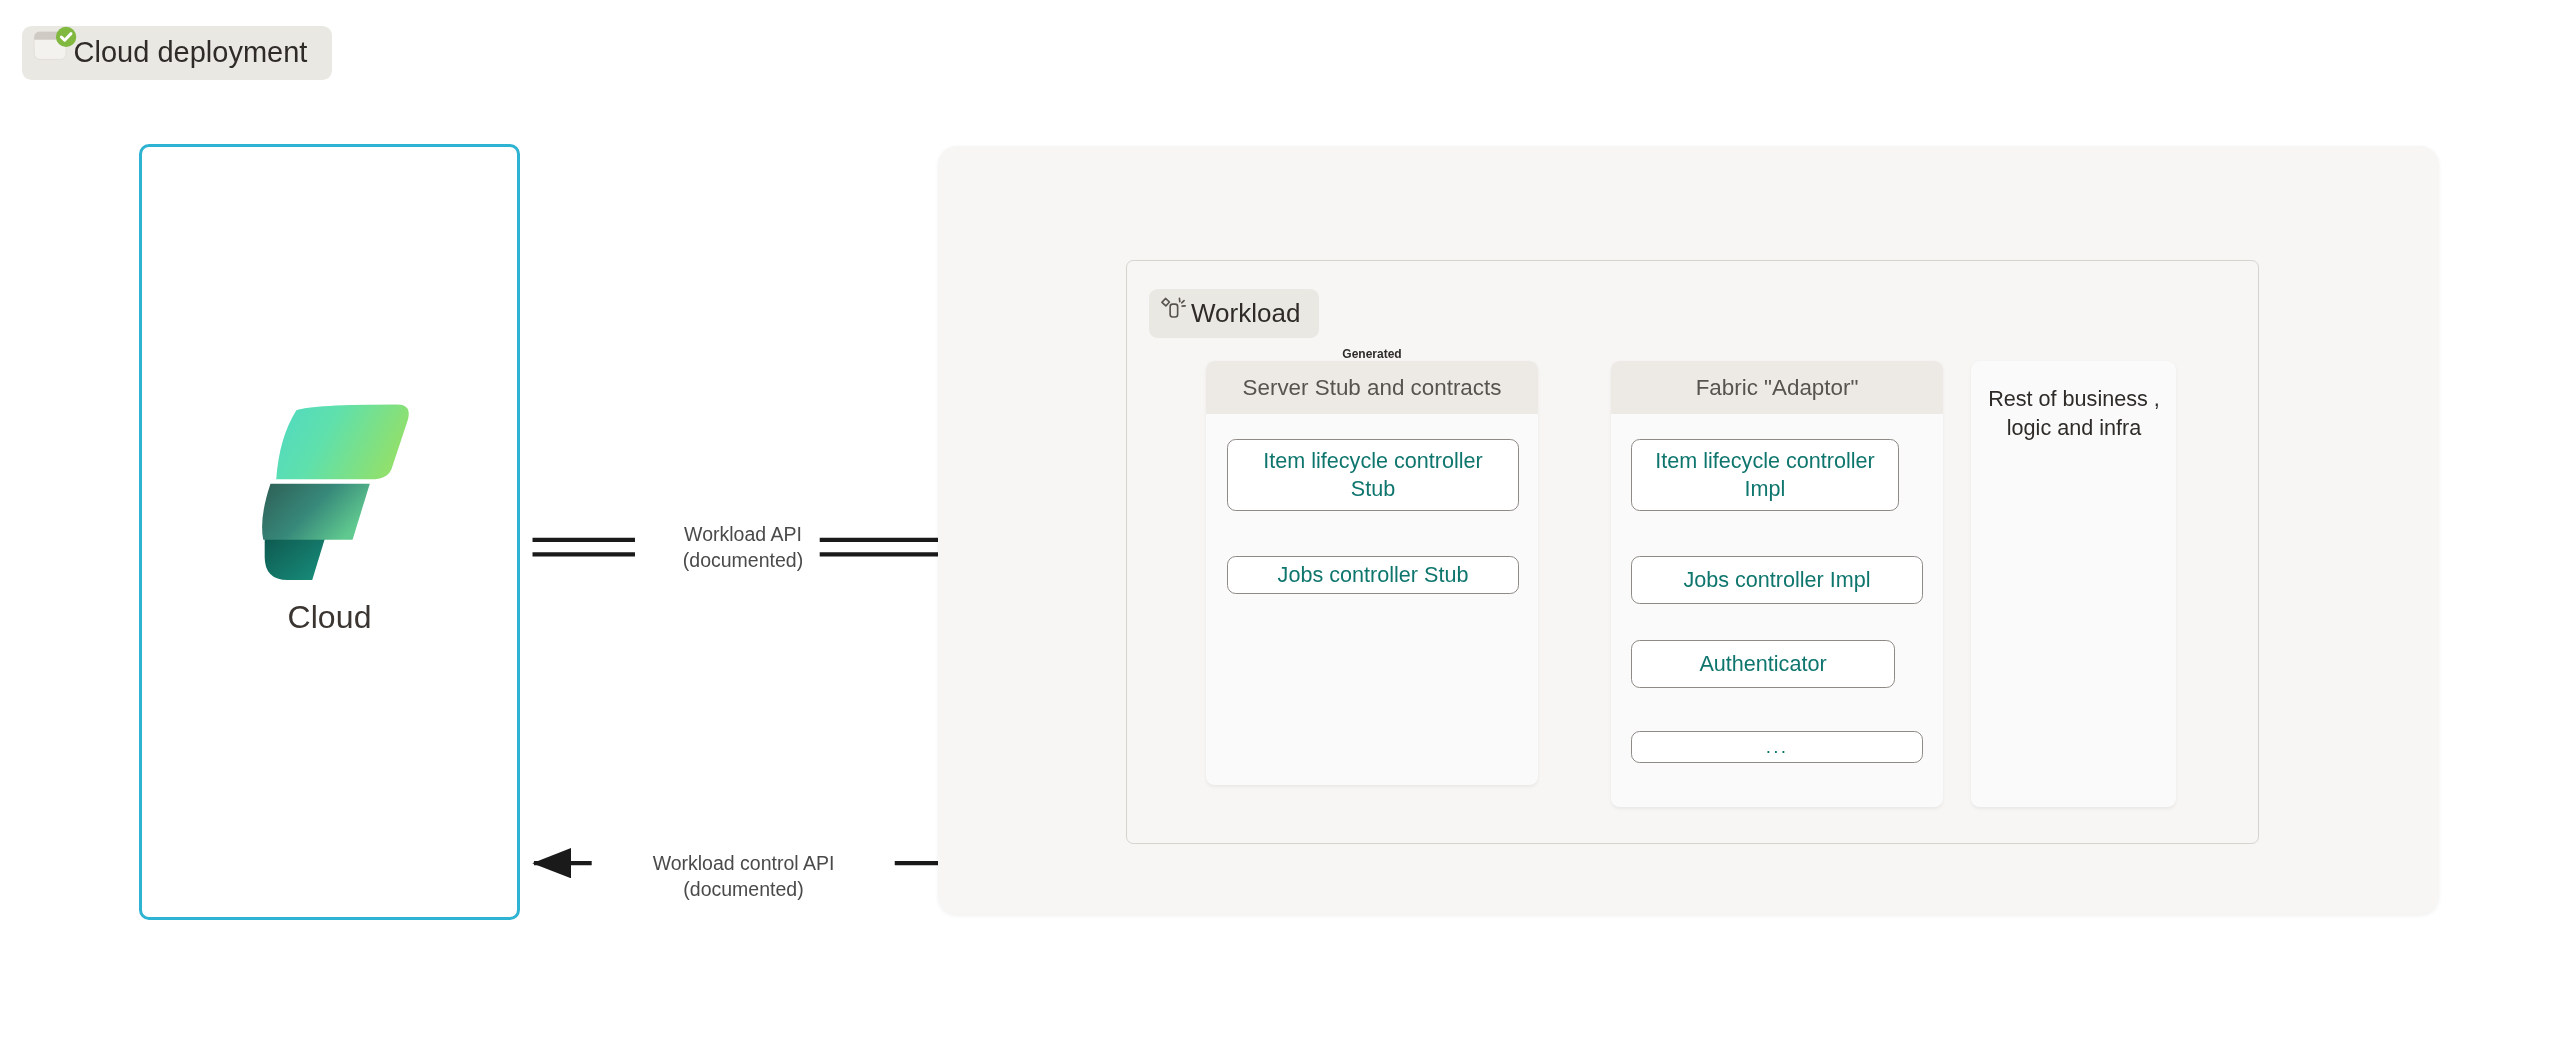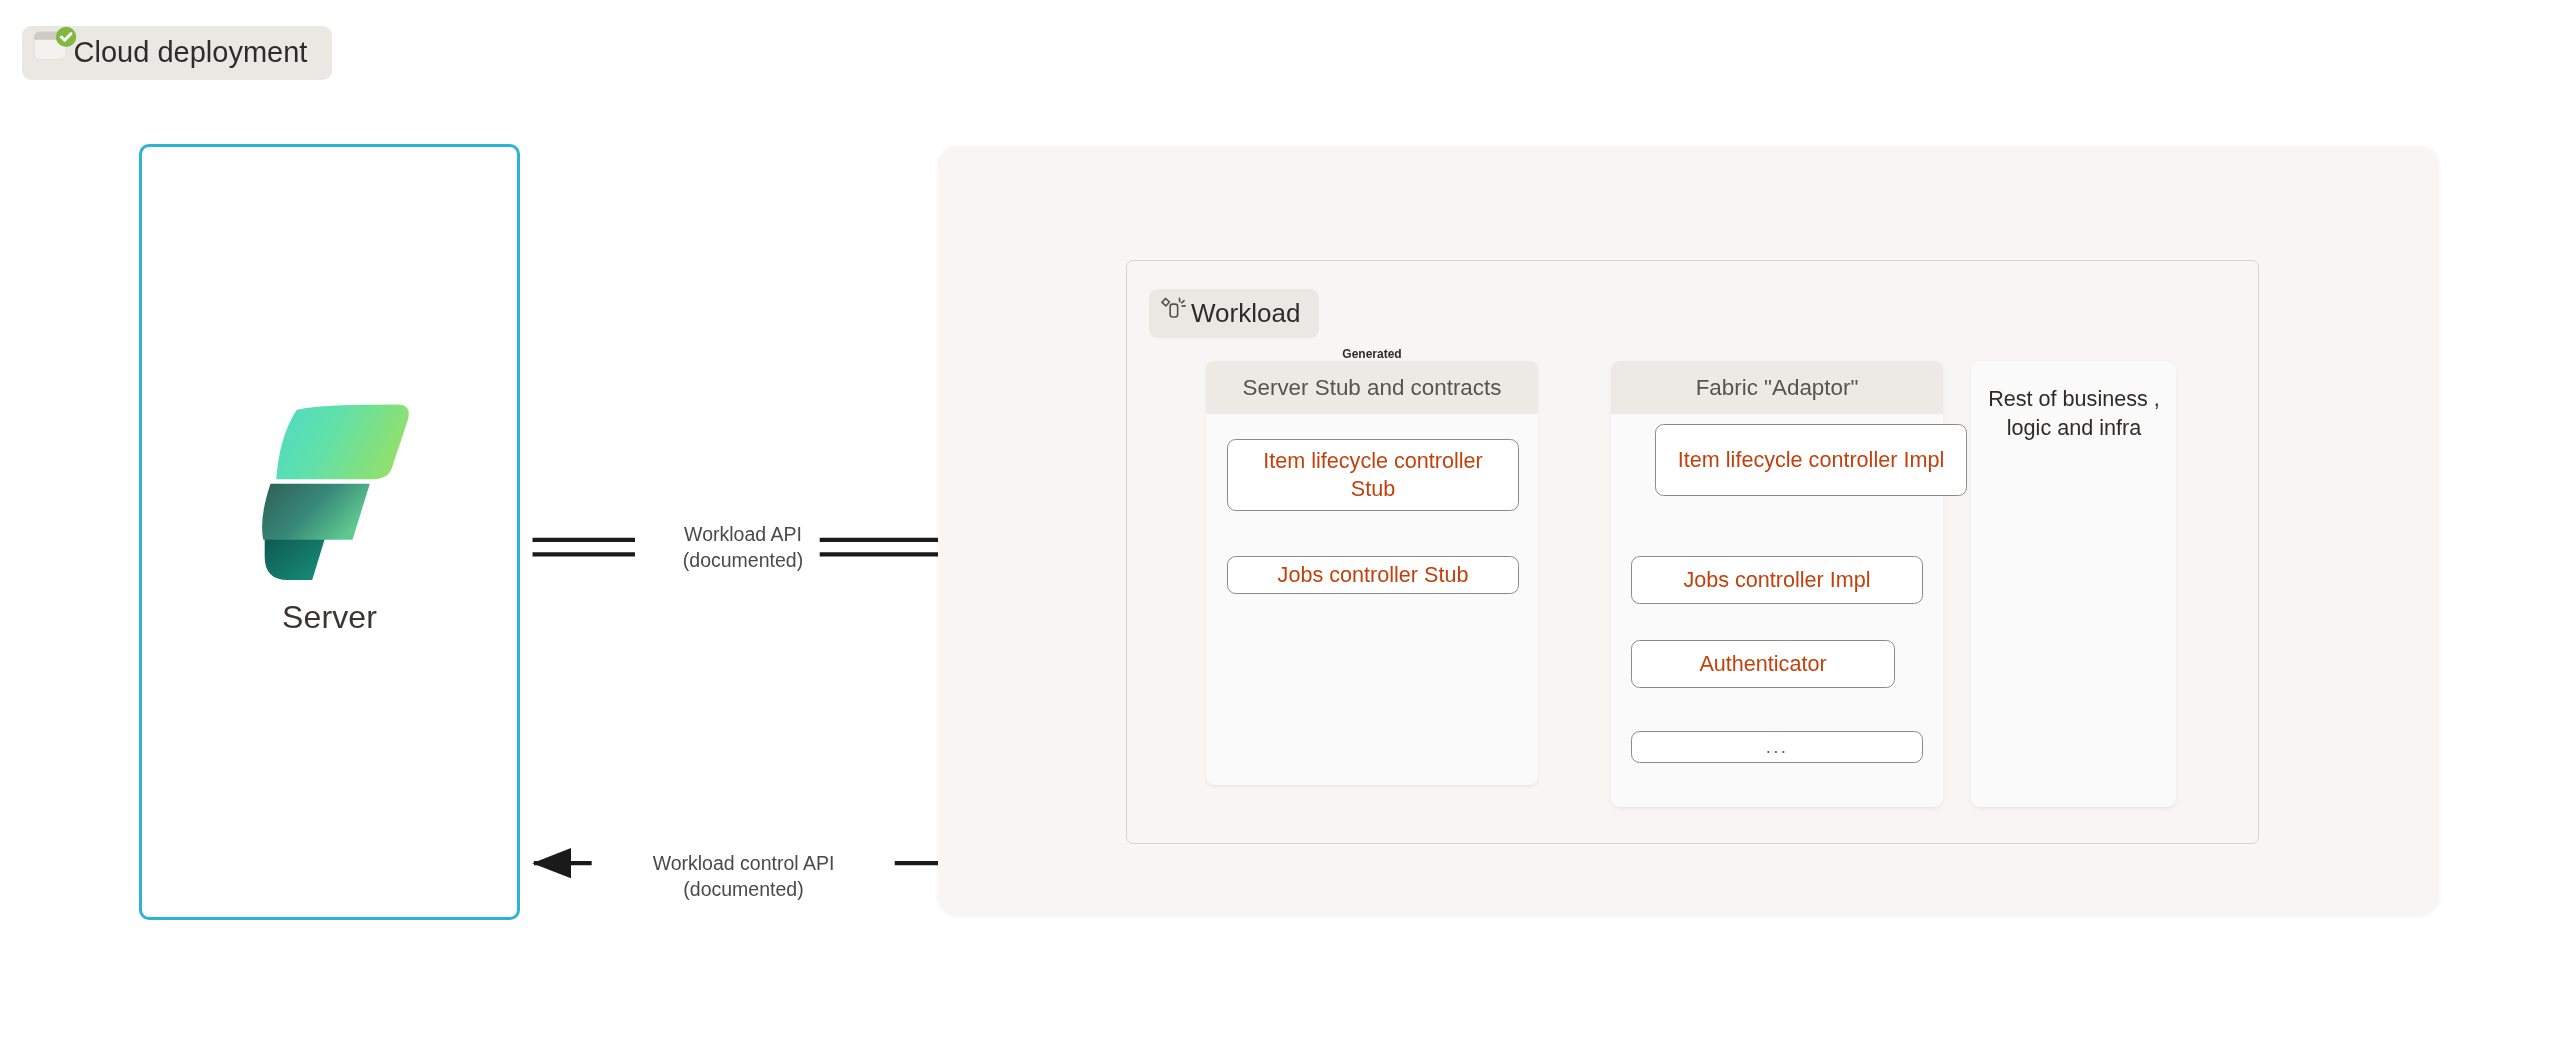--- a/index.html
+++ b/index.html
@@ -181,27 +181,27 @@
     position: absolute;
     background: #ffffff;
     border: 1.4px solid #8e8a85;
     border-radius: 8.7px;
     display: flex;
     align-items: center;
     justify-content: center;
     text-align: center;
     font-size: 21.6px;
     line-height: 1.32;
-    color: #c2410c;
+    color: #0f766e;
     box-sizing: border-box;
     padding: 0 14px;
   }
   #box-stub-item   { left: 1227px; top: 439px; width: 292px; height: 72px; }
   #box-stub-jobs   { left: 1227px; top: 556px; width: 292px; height: 38px; text-align: center; }
-  #box-impl-item   { left: 1631px; top: 424px; width: 312px; height: 72px; margin-left: 24px; }
+  #box-impl-item   { left: 1631px; top: 439px; width: 268px; height: 72px; }
   #box-impl-jobs   { left: 1631px; top: 556px; width: 292px; height: 48px; }
   #box-auth        { left: 1631px; top: 640px; width: 264px; height: 48px; }
   #box-ellipsis    { left: 1631px; top: 731px; width: 292px; height: 32px; font-size: 19px; letter-spacing: 2.2px; }
 
   #rest-text {
     position: absolute;
     left: 1986px;
     top: 385px;
     width: 176px;
     text-align: center;
@@ -293,21 +293,21 @@
 <div id="fabric-panel">
   <div id="fabric-logo-wrap">
     <svg id="fabric-logo" viewBox="0 0 240 250" xmlns="http://www.w3.org/2000/svg">
 
       <path d="M30,186 Q30,154 62,154 L124,154 L96,246 L62,246 Q30,246 30,214 Z" fill="url(#fabricBotGrad)"></path>
 
       <path d="M38,112 L176,112 L152,190 L28,190 Q22,160 38,112 Z" fill="url(#fabricMidGrad)"></path>
 
       <path d="M74,10 Q96,2 214,2 Q236,2 228,26 L206,92 Q200,106 178,106 L46,106 Q50,48 74,10 Z" fill="url(#fabricTopGrad)"></path>
     </svg>
-    <div id="fabric-label">Server</div>
+    <div id="fabric-label">Cloud</div>
   </div>
 </div>
 
 <div id="cloud-panel"></div>
 
 <div id="cloud-pill" class="pill">
   <svg id="cloud-icon" viewBox="0 0 62 62" xmlns="http://www.w3.org/2000/svg">
     <rect x="3" y="8" width="44" height="38" rx="8" fill="#f4f2ef" stroke="#dedad4" stroke-width="1"></rect>
     <path d="M3,16 Q3,8 11,8 L39,8 Q47,8 47,16 L47,19 L3,19 Z" fill="#cfcac3"></path>
     <circle cx="47" cy="15" r="14" fill="#80b840"></circle>

